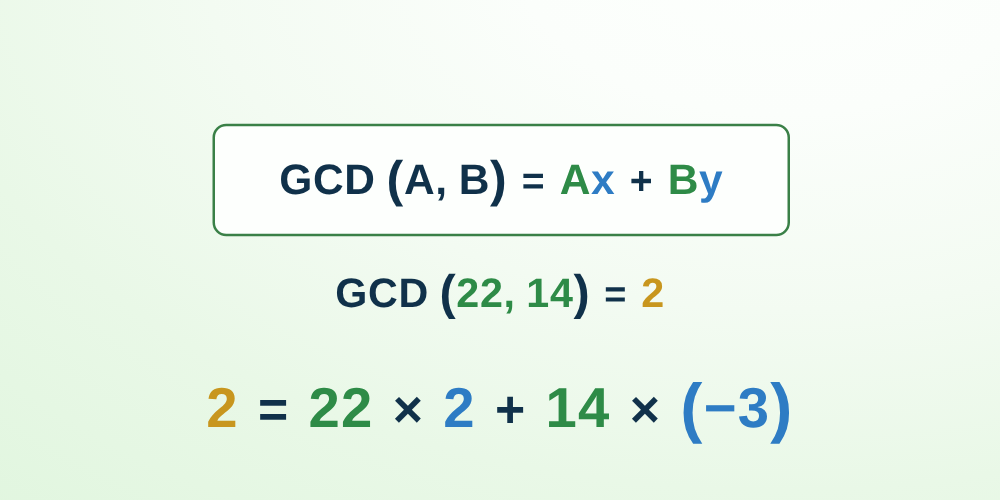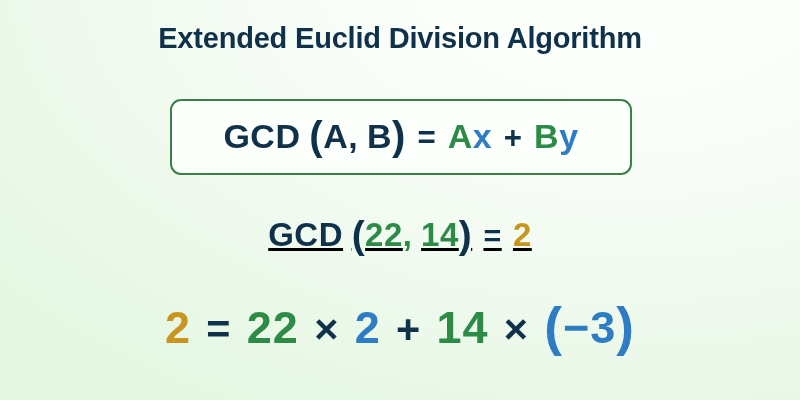--- a/index.html
+++ b/index.html
@@ -35,21 +35,21 @@
     color: #10314a;
     white-space: nowrap;
   }
 
   
   #formula-box {
     position: absolute;
     left: 170px;
     top: 99px;
     width: 462px;
-    height: 76px;
+    height: 90px;
     box-sizing: border-box;
     border: 2px solid #3a8047;
     border-radius: 11px;
     background: #fdfffd;
     display: flex;
     align-items: center;
     justify-content: center;
   }
   #formula-box .eq {
     font-size: 34px;
@@ -66,21 +66,20 @@
     width: 800px;
     text-align: center;
     white-space: nowrap;
     line-height: 1;
     font-weight: bold;
   }
   #line-gcd-values {
     top: 216px;
     font-size: 33px;
     letter-spacing: 0.5px;
-    text-decoration: underline;
   }
   #line-identity {
     top: 300px;
     font-size: 45px;
     letter-spacing: 1px;
   }
 
   
   .t-navy  { color: #10314a; }
   .t-green { color: #2e8b47; }
@@ -90,21 +89,20 @@
   .paren   { font-size: 1.18em; font-weight: bold; vertical-align: -0.045em; }
   .sp      { display: inline-block; width: 0.26em; }
   .sp-wide { display: inline-block; width: 0.34em; }
   .op      { font-size: 0.92em; }
 </style>
 </head>
 <body>
 
 <div id="canvas">
 
-  <div id="title">Extended Euclid Division Algorithm</div>
 
   <div id="formula-box">
     <div class="eq">
       <span class="t-navy">GCD</span><span class="sp"></span><span class="t-navy paren">(</span><span class="t-navy">A</span><span class="t-navy">,</span><span class="sp"></span><span class="t-navy">B</span><span class="t-navy paren">)</span><span class="sp-wide"></span><span class="t-navy op">=</span><span class="sp-wide"></span><span class="t-green">A</span><span class="t-blue">x</span><span class="sp-wide"></span><span class="t-navy op">+</span><span class="sp-wide"></span><span class="t-green">B</span><span class="t-blue">y</span>
     </div>
   </div>
 
   <div class="eq-line" id="line-gcd-values">
     <span class="t-navy">GCD</span><span class="sp"></span><span class="t-navy paren">(</span><span class="t-green">22</span><span class="t-green">,</span><span class="sp"></span><span class="t-green">14</span><span class="t-navy paren">)</span><span class="sp-wide"></span><span class="t-navy op">=</span><span class="sp-wide"></span><span class="t-gold">2</span>
   </div>

